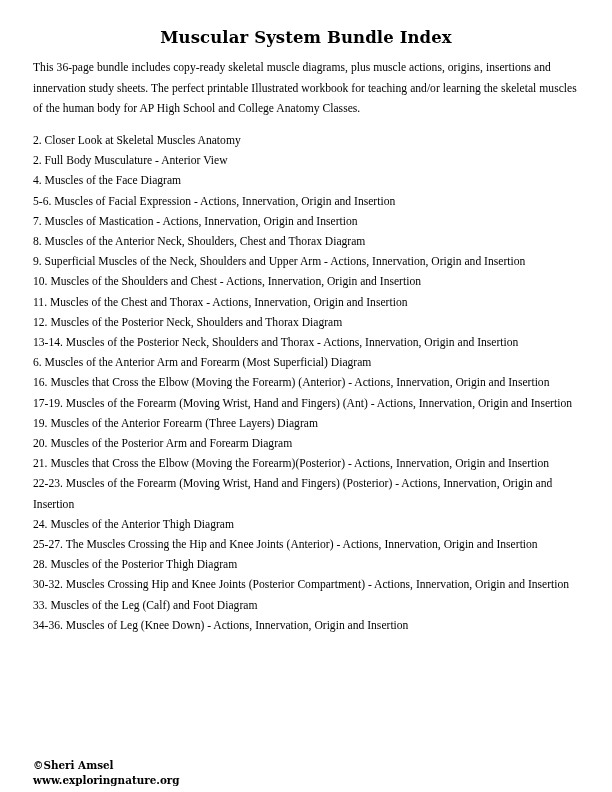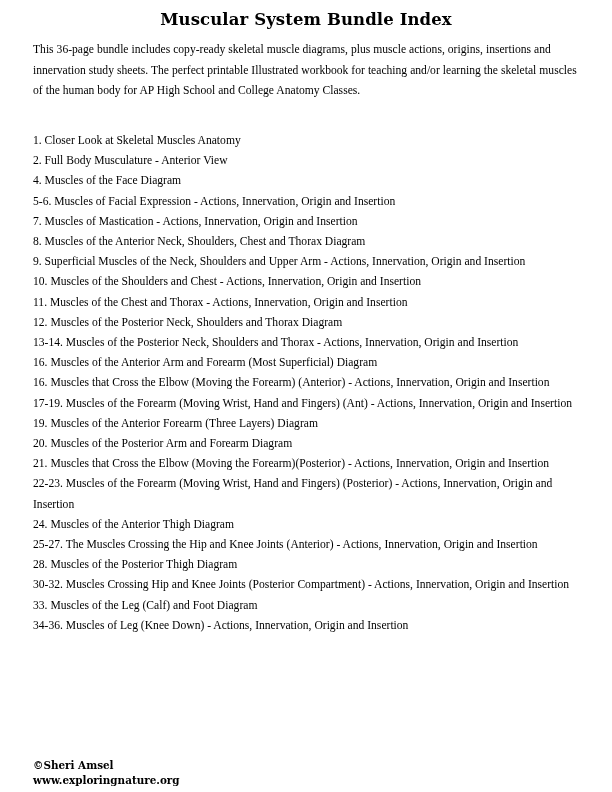--- a/index.html
+++ b/index.html
@@ -23,21 +23,21 @@
     box-sizing: border-box;
     padding: 0;
   }
   .doc-title {
     text-align: center;
     font-family: "DejaVu Serif", "Liberation Serif", serif;
     font-weight: bold;
     font-size: 16.5px;
     letter-spacing: 0.1px;
     margin: 0;
-    padding-top: 11px;
+    padding-top: 29px;
     line-height: 1.1;
   }
   .intro {
     margin: 0;
     padding: 11px 32px 0 33px;
     font-size: 11.6px;
     line-height: 20.6px;
     text-align: left;
     word-spacing: 0.1px;
   }
@@ -75,32 +75,32 @@
 </head>
 <body>
 
 <div class="page">
 
   <h1 class="doc-title">Muscular System Bundle Index</h1>
 
   <p class="intro">This 36-page bundle includes copy-ready skeletal muscle diagrams, plus muscle actions, origins, insertions and innervation study sheets. The perfect printable Illustrated workbook for teaching and/or learning the skeletal muscles of the human body for AP High School and College Anatomy Classes.</p>
 
   <ul class="index-list">
-    <li>1. Closer Look at Skeletal Muscles Anatomy</li>
+    <li>2. Closer Look at Skeletal Muscles Anatomy</li>
     <li>2. Full Body Musculature - Anterior View</li>
     <li>4. Muscles of the Face Diagram</li>
     <li>5-6. Muscles of Facial Expression - Actions, Innervation, Origin and Insertion</li>
     <li>7. Muscles of Mastication - Actions, Innervation, Origin and Insertion</li>
     <li>8. Muscles of the Anterior Neck, Shoulders, Chest and Thorax Diagram</li>
     <li>9. Superficial Muscles of the Neck, Shoulders and Upper Arm - Actions, Innervation, Origin and Insertion</li>
     <li>10. Muscles of the Shoulders and Chest - Actions, Innervation, Origin and Insertion</li>
     <li>11. Muscles of the Chest and Thorax - Actions, Innervation, Origin and Insertion</li>
     <li>12. Muscles of the Posterior Neck, Shoulders and Thorax Diagram</li>
     <li>13-14. Muscles of the Posterior Neck, Shoulders and Thorax - Actions, Innervation, Origin and Insertion</li>
-    <li>16. Muscles of the Anterior Arm and Forearm (Most Superficial) Diagram</li>
+    <li>6. Muscles of the Anterior Arm and Forearm (Most Superficial) Diagram</li>
     <li>16. Muscles that Cross the Elbow (Moving the Forearm) (Anterior) - Actions, Innervation, Origin and Insertion</li>
     <li>17-19. Muscles of the Forearm (Moving Wrist, Hand and Fingers) (Ant) - Actions, Innervation, Origin and Insertion</li>
     <li>19. Muscles of the Anterior Forearm (Three Layers) Diagram</li>
     <li>20. Muscles of the Posterior Arm and Forearm Diagram</li>
     <li>21. Muscles that Cross the Elbow (Moving the Forearm)(Posterior) - Actions, Innervation, Origin and Insertion</li>
     <li>22-23. Muscles of the Forearm (Moving Wrist, Hand and Fingers) (Posterior) - Actions, Innervation, Origin and Insertion</li>
     <li>24. Muscles of the Anterior Thigh Diagram</li>
     <li>25-27. The Muscles Crossing the Hip and Knee Joints (Anterior) - Actions, Innervation, Origin and Insertion</li>
     <li>28. Muscles of the Posterior Thigh Diagram</li>
     <li>30-32. Muscles Crossing Hip and Knee Joints (Posterior Compartment) - Actions, Innervation, Origin and Insertion</li>

